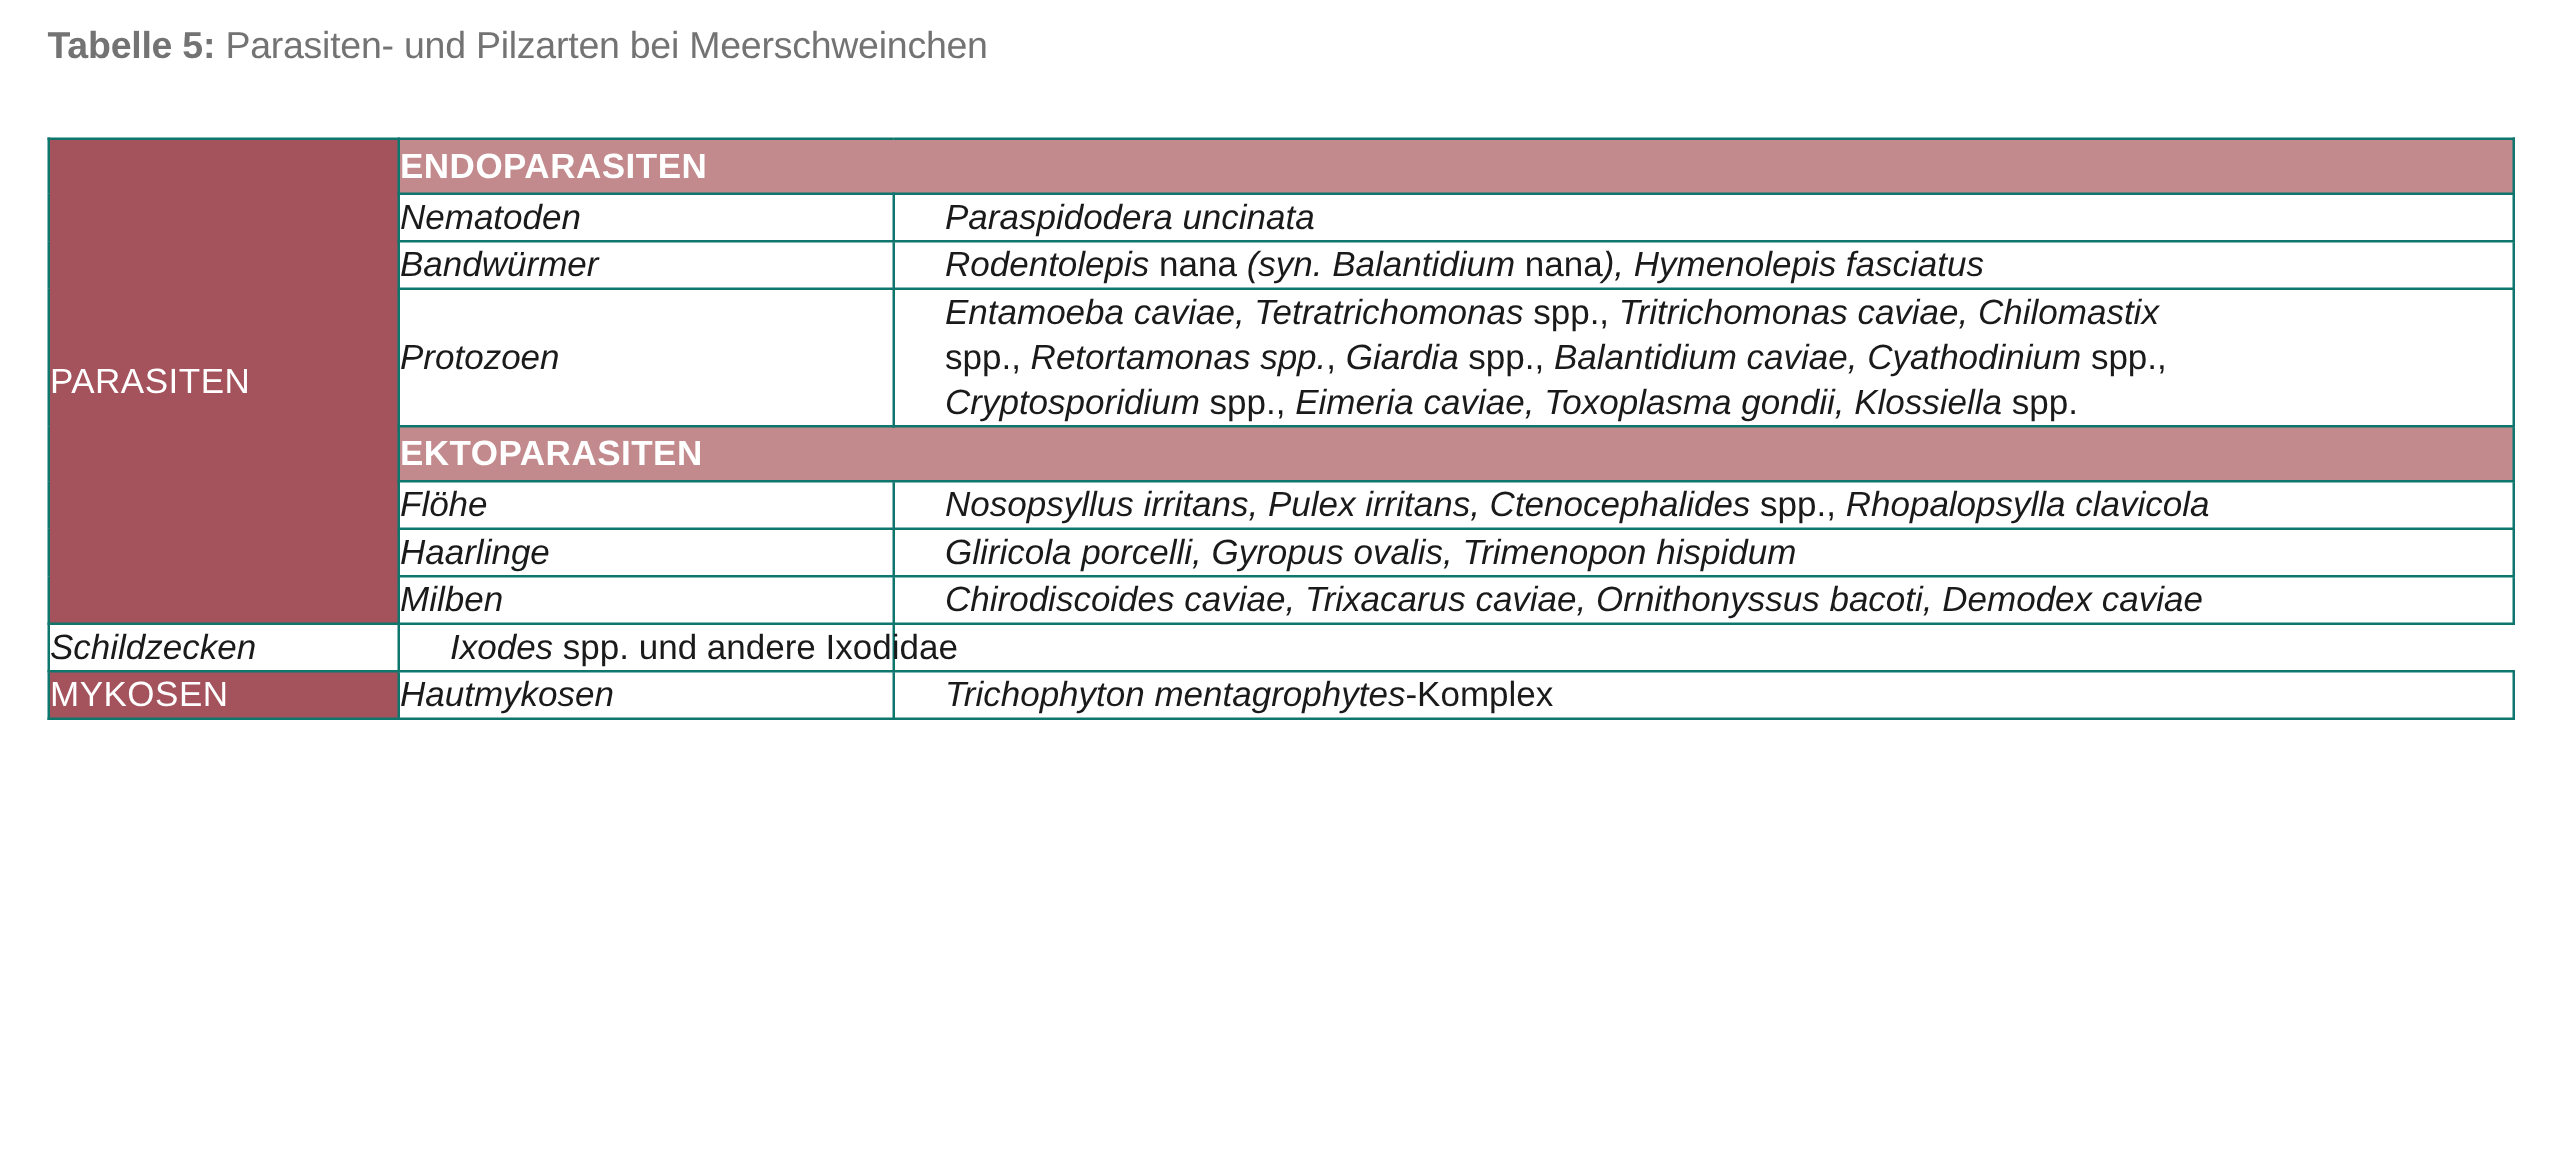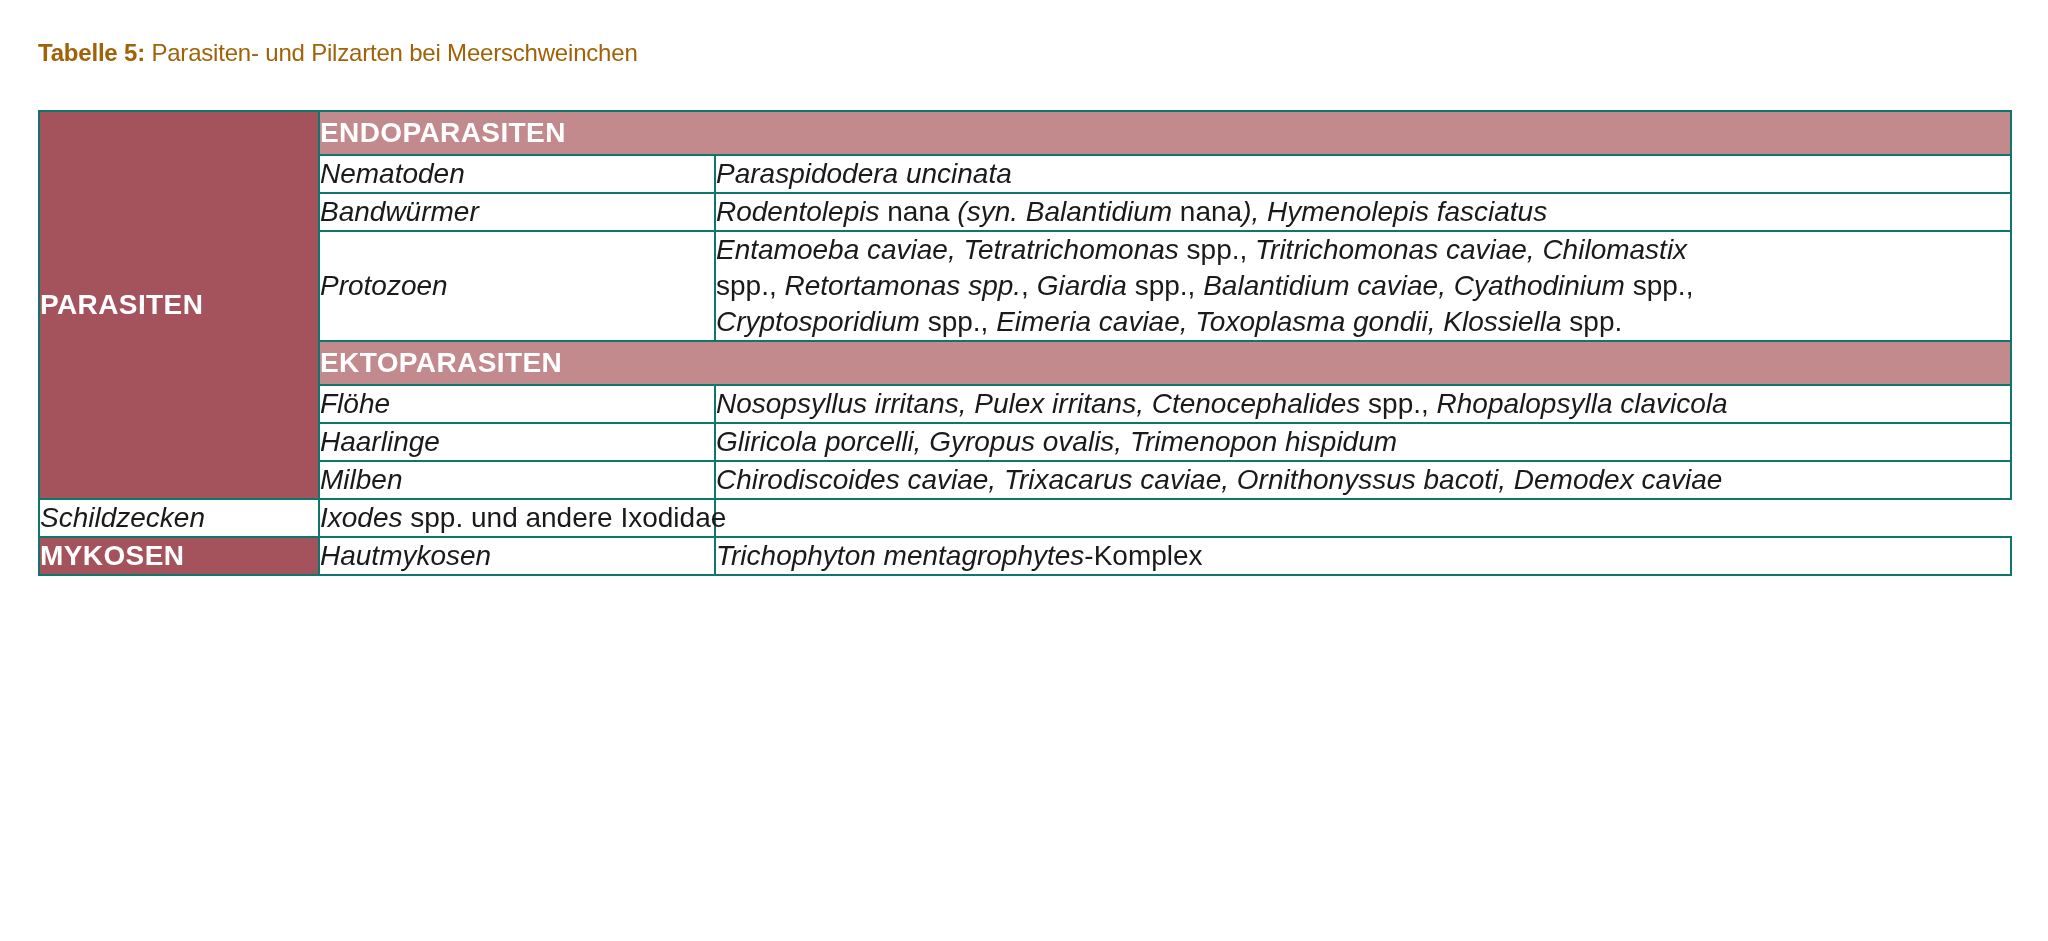--- a/index.html
+++ b/index.html
@@ -17,26 +17,26 @@
   .page {
     position: relative;
     width: 2048px;
     height: 941px;
     box-sizing: border-box;
     padding: 0;
   }
   .caption {
     position: absolute;
     left: 38px;
-    top: 34px;
-    font-size: 24px;
+    top: 18px;
+    font-size: 30px;
     line-height: 38px;
     letter-spacing: -0.2px;
     white-space: nowrap;
-    color: #a16207;
+    color: #737373;
   }
   .caption .cap-label {
     font-weight: bold;
   }
   .caption .cap-text {
     font-weight: normal;
   }
 
   table.tbl {
     position: absolute;
@@ -53,21 +53,21 @@
   }
 
   
   col.c1 { width: 280px; }
   col.c2 { width: 396px; }
   col.c3 { width: 1296px; }
 
   td.groupcell {
     background: #a4525c;
     color: #ffffff;
-    font-weight: bold;
+    font-weight: normal;
     font-size: 28px;
     letter-spacing: 0.4px;
     padding-left: 20px;
     text-align: left;
   }
   td.groupcell.bottomgroup {
     vertical-align: middle;
   }
   td.groupcell.parasiten {
     vertical-align: middle;
@@ -102,20 +102,21 @@
   td.speciescell .rm {
     font-style: normal;
   }
   td.tall {
     vertical-align: top;
     padding-top: 12px;
   }
   .line {
     display: block;
     white-space: nowrap;
+    margin-left: 40px;
   }
 </style>
 </head>
 <body>
 
 <div class="page">
 
   <div class="caption">
     <span class="cap-label">Tabelle 5:</span><span class="cap-text"> Parasiten- und Pilzarten bei Meerschweinchen</span>
   </div>

